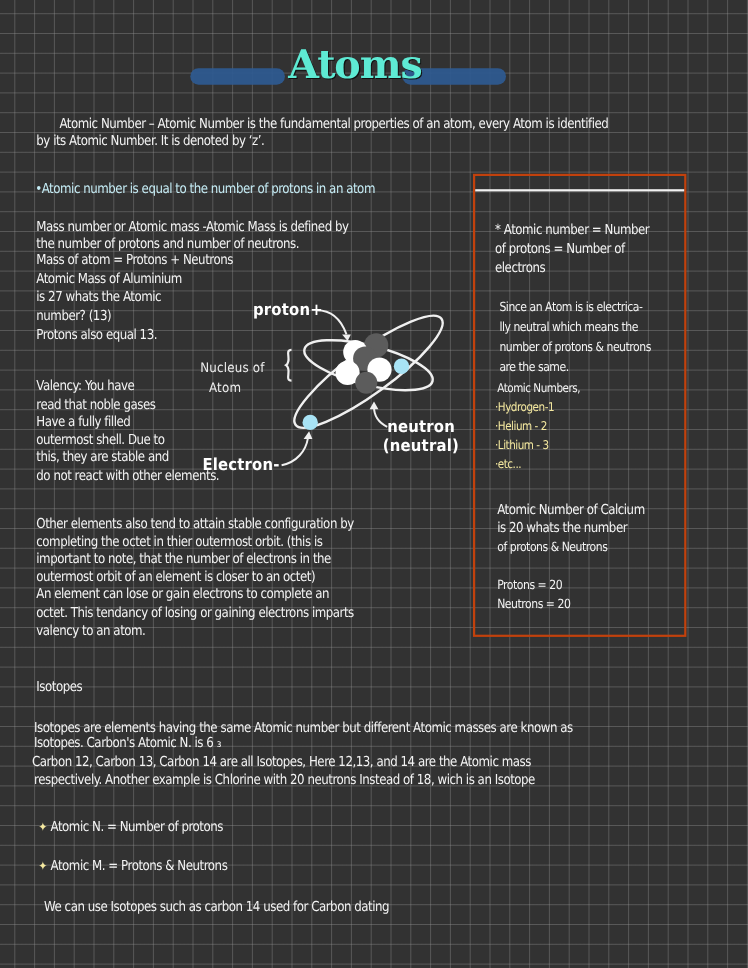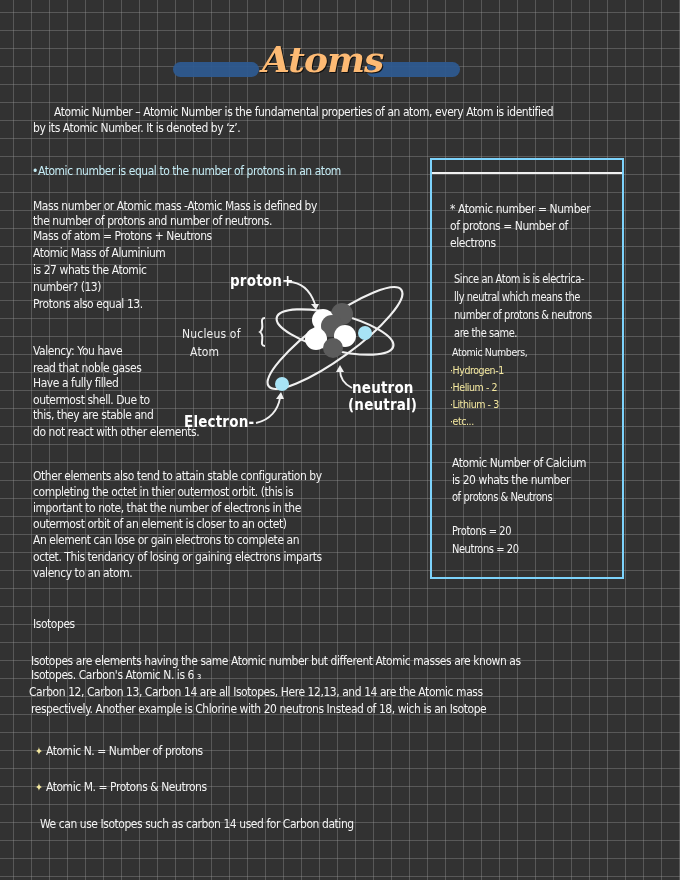--- a/index.html
+++ b/index.html
@@ -21,29 +21,29 @@
     letter-spacing: -0.5px;
     transform: scaleX(0.86);
     transform-origin: left top;
     white-space: nowrap;
     line-height: 14.5px;
     color: #f4f4f4;
   }
   .bar { position: absolute; height: 15px; border-radius: 8px; background: #2e5a8f; opacity: 0.95; }
   .title {
     position: absolute; left: 262px; top: 38px; width: 104px; text-align: center;
-    font-family: "DejaVu Serif", serif; font-style: italic; font-weight: bold;
-    font-size: 36px; color: #fdba74; letter-spacing: -1px;
+    font-family: "DejaVu Serif", serif; font-weight: bold;
+    font-size: 36px; color: #5eead4; letter-spacing: -1px;
     text-shadow: 1px 1px 0 #111;
   }
   .blue { color: #c5ecf5; }
   .yellow { color: #f5e9a0; }
   .box {
     position: absolute; left: 430px; top: 158px; width: 194px; height: 421px;
-    border: 2px solid #7dd3fc; box-sizing: border-box;
+    border: 2px solid #c2410c; box-sizing: border-box;
   }
   .box-header { position: absolute; left: 0; right: 0; top: 12px; border-top: 2px solid #f1f1f1; }
   .lbl {
     font-family: "DejaVu Sans", sans-serif; font-weight: bold; font-size: 15px;
     letter-spacing: 0.2px; color: #fff; white-space: nowrap;
     transform: scaleX(0.9); transform-origin: left top;
   }
   .lbl-sm { font-size: 12px; font-weight: normal; line-height: 15px; color: #eee; }
   .star { color: #f5e9a0; font-size: 11px; margin-right: 4px; }
 </style>

